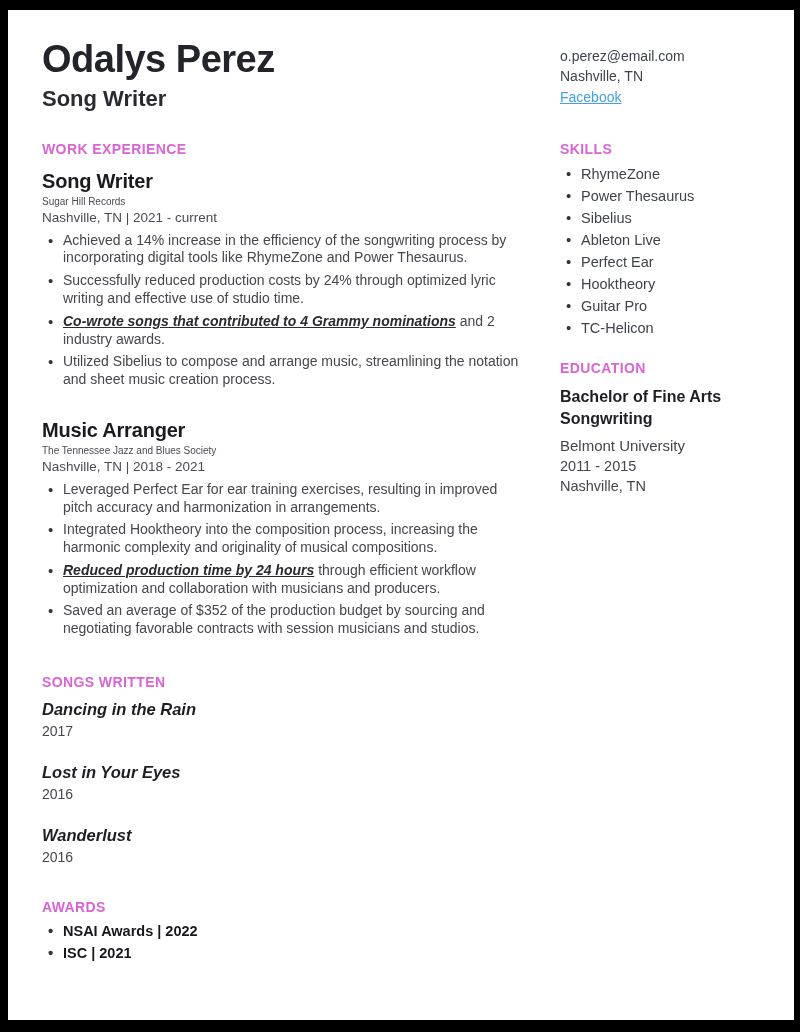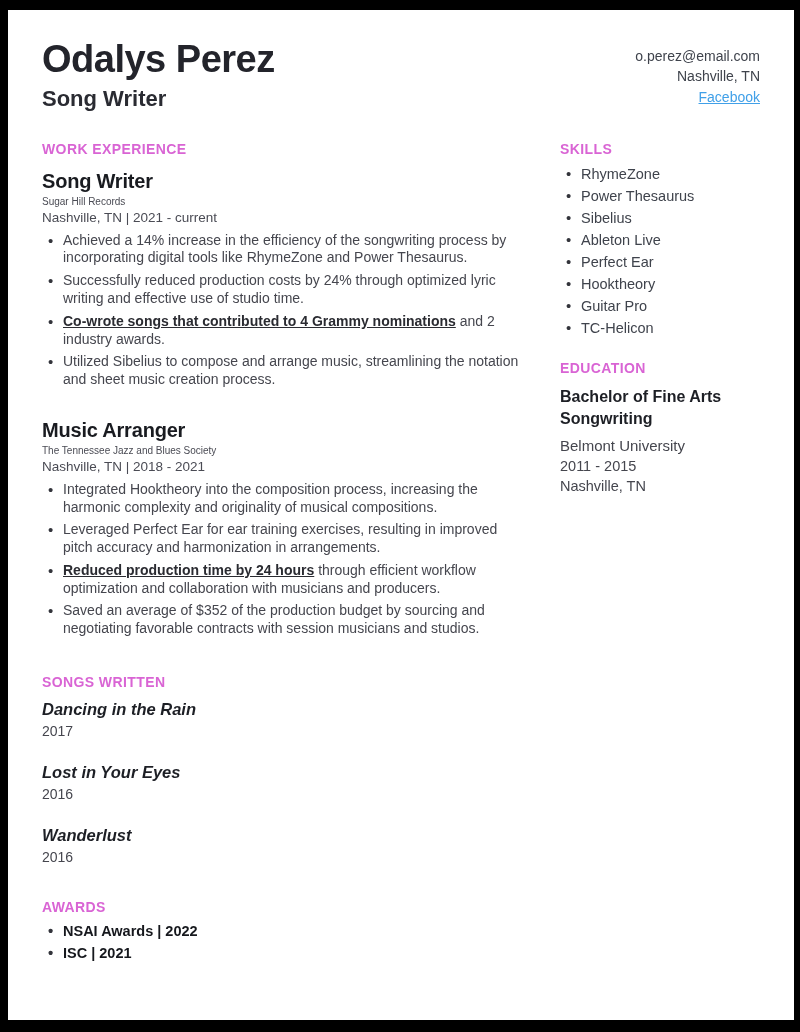--- a/index.html
+++ b/index.html
@@ -32,21 +32,20 @@
     font-size: 22px;
     font-weight: 700;
     color: #2a2b32;
     margin-top: 4px;
   }
   .contact {
     font-size: 14px;
     line-height: 1.45;
     color: #3f434c;
     padding-top: 8px;
-    text-align: right;
   }
   .contact .link {
     color: var(--link, #41a0e8);
     text-decoration: underline;
     cursor: pointer;
   }
   
   .section-heading {
     font-size: 14px;
     font-weight: 800;
@@ -82,20 +81,21 @@
   .job-bullets li {
     font-size: 14px;
     line-height: 1.27;
     color: #45464e;
     margin-top: 5px;
   }
   .em {
     font-weight: 700;
     text-decoration: underline;
     color: #2a2b31;
+    font-style: italic;
   }
   
   .songs-section { margin-top: 36px; }
   .song { margin-top: 10px; }
   .song + .song { margin-top: 24px; }
   .song-title {
     font-size: 16.5px;
     font-weight: 700;
     font-style: italic;
     color: #1d1f25;
@@ -155,22 +155,22 @@
             <li><span>Successfully reduced production costs by 24% through optimized lyric writing and effective use of studio time.</span></li>
             <li><span class="em">Co-wrote songs that contributed to 4 Grammy nominations</span><span> and 2 industry awards.</span></li>
             <li><span>Utilized Sibelius to compose and arrange music, streamlining the notation and sheet music creation process.</span></li>
           </ul>
         </article>
         <article class="job">
           <h3 class="job-title">Music Arranger</h3>
           <p class="job-company">The Tennessee Jazz and Blues Society</p>
           <p class="job-meta">Nashville, TN  |  2018 - 2021</p>
           <ul class="job-bullets">
+            <li><span>Leveraged Perfect Ear for ear training exercises, resulting in improved pitch accuracy and harmonization in arrangements.</span></li>
             <li><span>Integrated Hooktheory into the composition process, increasing the harmonic complexity and originality of musical compositions.</span></li>
-            <li><span>Leveraged Perfect Ear for ear training exercises, resulting in improved pitch accuracy and harmonization in arrangements.</span></li>
             <li><span class="em">Reduced production time by 24 hours</span><span> through efficient workflow optimization and collaboration with musicians and producers.</span></li>
             <li><span>Saved an average of $352 of the production budget by sourcing and negotiating favorable contracts with session musicians and studios.</span></li>
           </ul>
         </article>
       </div>
 
     <section class="songs-section">
       <h2 class="section-heading">SONGS WRITTEN</h2>
       <div>
           <div class="song">

